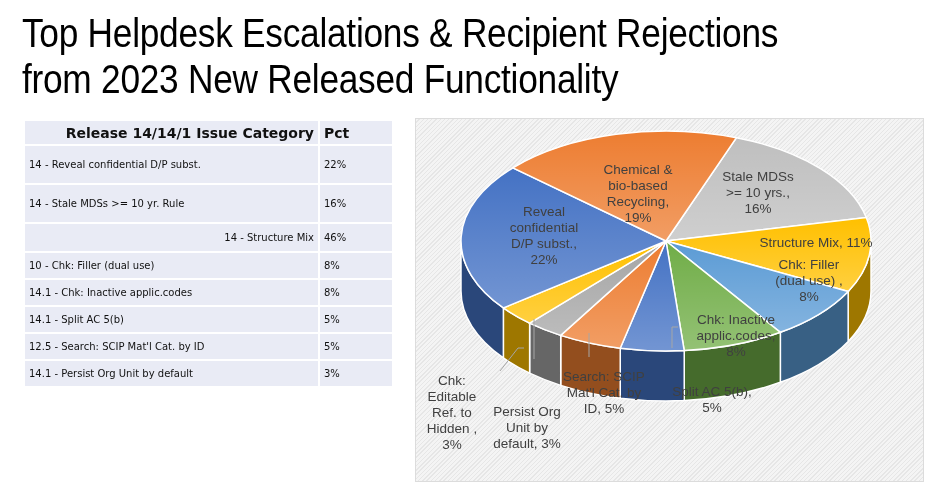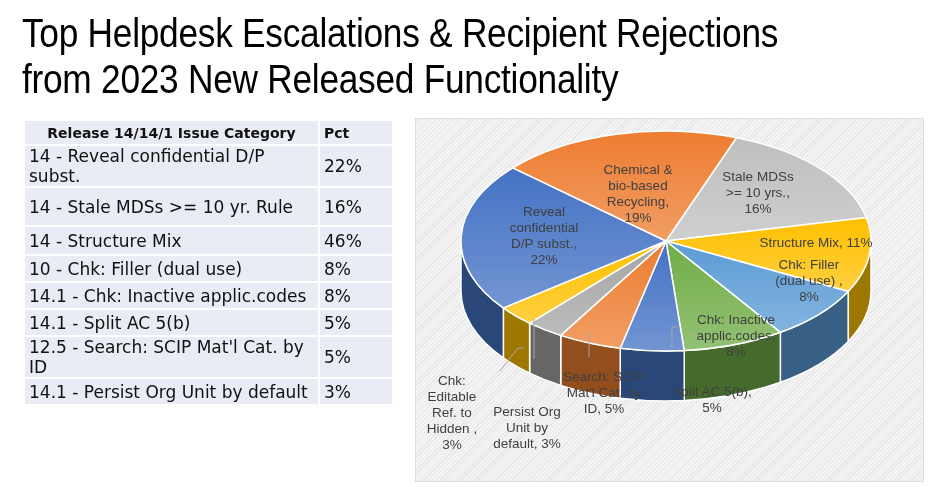--- a/index.html
+++ b/index.html
@@ -1,25 +1,25 @@
 <!DOCTYPE html>
 <html><head>
 <meta charset="utf-8">
 <style>
   html, body { margin:0; padding:0; background:#ffffff; }
   body { width:936px; height:487px; position:relative; overflow:hidden; font-family:"Liberation Sans", sans-serif; }
   .title { position:absolute; left:22px; top:10px; width:900px; font-family:"Liberation Sans", sans-serif; font-size:41px; line-height:46px; color:#000; transform:scaleX(0.86); transform-origin:left top; white-space:nowrap; letter-spacing:-0.3px; }
   .table { position:absolute; left:23px; top:119px; width:371px; border-collapse:collapse; font-family:"DejaVu Sans", sans-serif; }
   .table td, .table th { background:#e9ebf5; border:2px solid #ffffff; padding:0 4px; color:#111; }
-  .table th { font-weight:bold; font-size:14px; height:23px; text-align:center; }
+  .table th { font-weight:bold; font-size:14px; height:23px; text-align:right; }
   .table th.pct, .table td.pct { text-align:left; width:64px; }
-  .table td { font-size:17px; }
+  .table td { font-size:10px; }
   .table td.label { transform-origin:left; }
   .row-tall td { height:37px; }
-  .row-med td { height:27px; }
+  .row-med td { height:27px;text-align:right; }
   .row-short td { height:25px; }
   .chart { position:absolute; left:415px; top:118px; width:507px; height:362px; border:1px solid #dcdcdc;
            background: repeating-linear-gradient(135deg, #f4f4f4 0px, #f4f4f4 2px, #e6e6e6 2px, #e6e6e6 3px); }
   .chart svg { position:absolute; left:0; top:0; }
   .lbl { font-family:"Liberation Sans", sans-serif; font-size:13.5px; fill:#404040; }
 </style>
 </head>
 <body>
 
 <div class="title">

